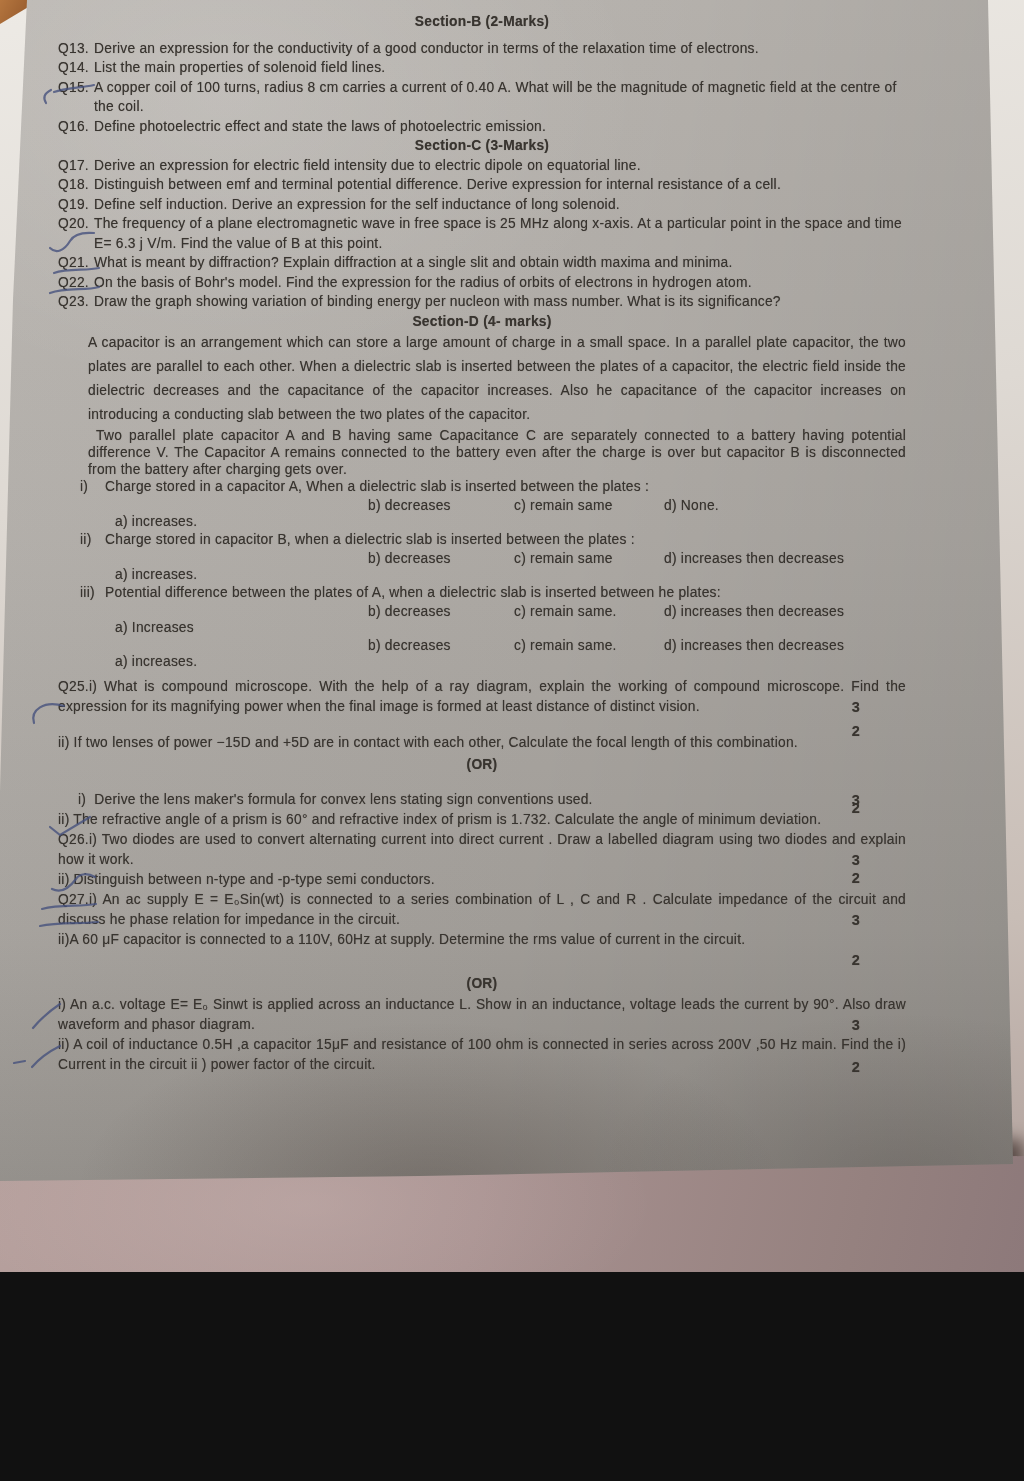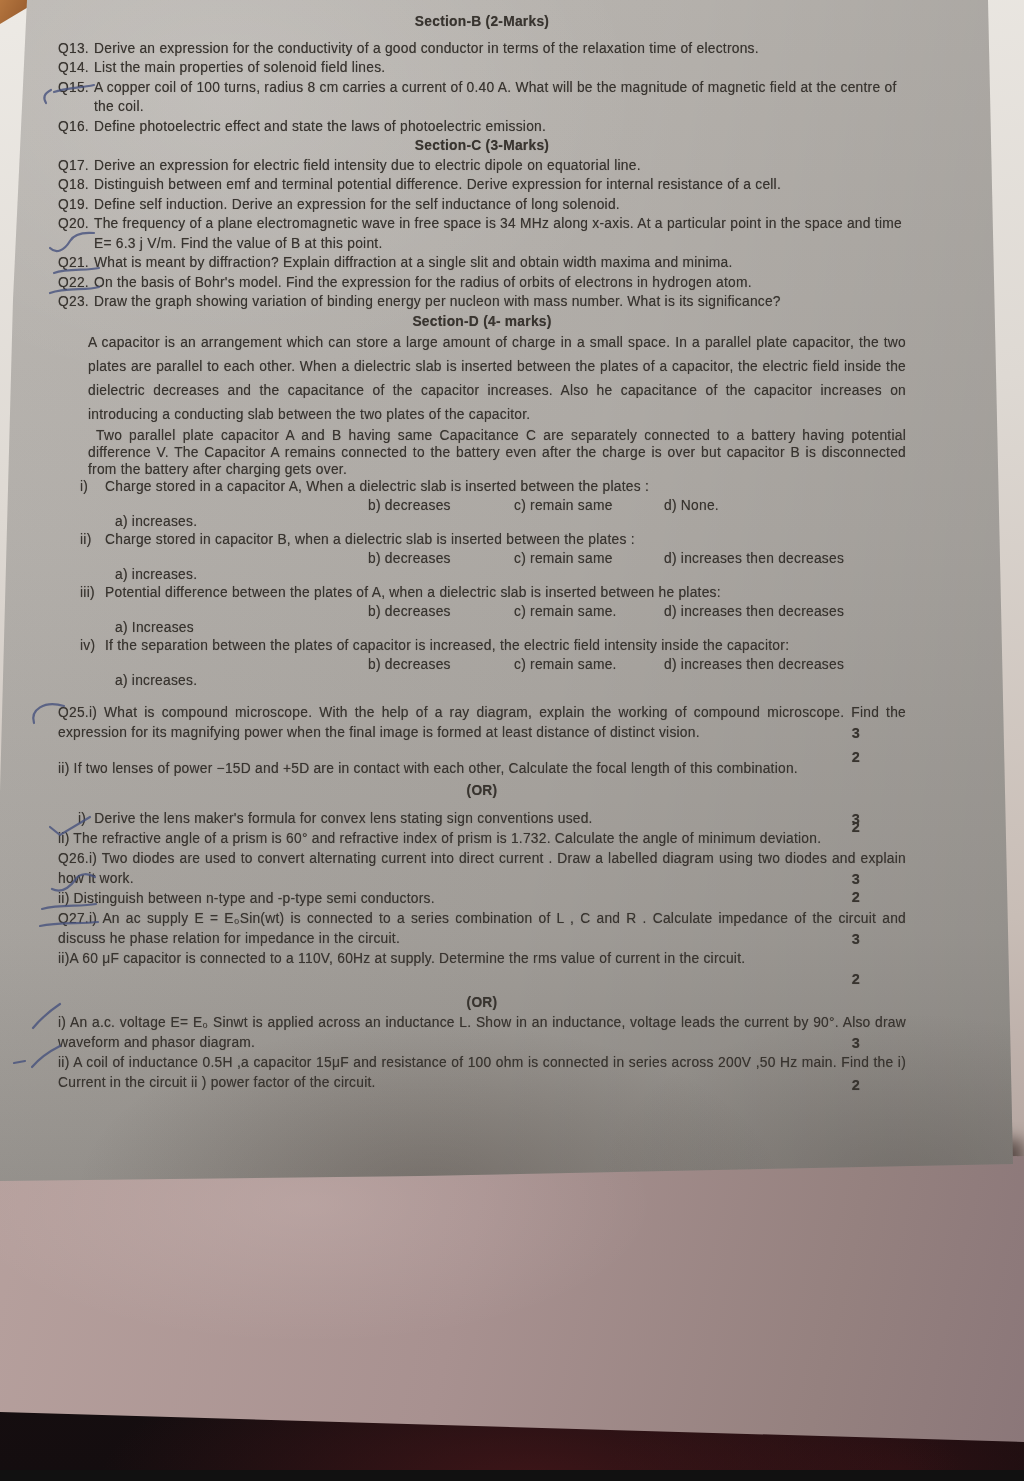--- a/index.html
+++ b/index.html
@@ -1,16 +1,16 @@
 <!DOCTYPE html>
 <html><head>
 <meta charset="utf-8">
 <style>
   html,body{margin:0;padding:0;background:#111;}
-  .photo{position:relative;width:1024px;height:1470px;overflow:hidden;
+  .photo{position:relative;width:1024px;height:1272px;overflow:hidden;
          background:
            radial-gradient(ellipse 620px 220px at 52% 101%, rgba(96,28,32,.55), transparent 70%),
            radial-gradient(ellipse 420px 180px at 88% 100%, rgba(70,20,24,.45), transparent 70%),
            linear-gradient(180deg,#171013 0%,#1d1416 60%,#140d0f 100%);
          font-family:"Liberation Sans","DejaVu Sans",sans-serif;}
   
   .bg-under{position:absolute;left:0;top:0;width:1024px;height:1215px;
          background:linear-gradient(172deg,#edeae5 0%,#ded9d3 38%,#c8bdb6 78%,#b1a19c 100%);}
   
   .shadow-gap{position:absolute;left:0;top:1140px;width:1024px;height:44px;
@@ -72,21 +72,21 @@
       <div class="h">Section-B (2-Marks)</div>
       <p class="q" style="margin-top:7px"><span class="ql">Q13.</span><span>Derive an expression for the conductivity of a good conductor in terms of the relaxation time of electrons.</span></p>
       <p class="q"><span class="ql">Q14.</span><span>List the main properties of solenoid field lines.</span></p>
       <p class="q"><span class="ql">Q15.</span><span>A copper coil of 100 turns, radius 8 cm carries a current of 0.40 A. What will be the magnitude of magnetic field at the centre of the coil.</span></p>
       <p class="q"><span class="ql">Q16.</span><span>Define photoelectric effect and state the laws of photoelectric emission.</span></p>
 
       <div class="h">Section-C (3-Marks)</div>
       <p class="q"><span class="ql">Q17.</span><span>Derive an expression for electric field intensity due to electric dipole on equatorial line.</span></p>
       <p class="q"><span class="ql">Q18.</span><span>Distinguish between emf and terminal potential difference. Derive expression for internal resistance of a cell.</span></p>
       <p class="q"><span class="ql">Q19.</span><span>Define self induction. Derive an expression for the self inductance of long solenoid.</span></p>
-      <p class="q"><span class="ql">Q20.</span><span>The frequency of a plane electromagnetic wave in free space is 34 MHz along x-axis. At a particular point in the space and time E= 6.3 j V/m. Find the value of B at this point.</span></p>
+      <p class="q"><span class="ql">Q20.</span><span>The frequency of a plane electromagnetic wave in free space is 25 MHz along x-axis. At a particular point in the space and time E= 6.3 j V/m. Find the value of B at this point.</span></p>
       <p class="q"><span class="ql">Q21.</span><span>What is meant by diffraction? Explain diffraction at a single slit and obtain width maxima and minima.</span></p>
       <p class="q"><span class="ql">Q22.</span><span>On the basis of Bohr's model. Find the expression for the radius of orbits of electrons in hydrogen atom.</span></p>
       <p class="q"><span class="ql">Q23.</span><span>Draw the graph showing variation of binding energy per nucleon with mass number. What is its significance?</span></p>
 
       <div class="h">Section-D (4- marks)</div>
       <p class="passage just">A capacitor is an arrangement which can store a large amount of charge in a small space. In a parallel plate capacitor, the two plates are parallel to each other. When a dielectric slab is inserted between the plates of a capacitor, the electric field inside the dielectric decreases and the capacitance of the capacitor increases. Also he capacitance of the capacitor increases on introducing a conducting slab between the two plates of the capacitor.</p>
       <p class="p2 just">Two parallel plate capacitor A and B having same Capacitance C are separately connected to a battery having potential difference V. The Capacitor A remains connected to the battery even after the charge is over but capacitor B is disconnected from the battery after charging gets over.</p>
 
       <p class="stem"><span class="ql2">i)</span><span>Charge stored in a capacitor A, When a dielectric slab is inserted between the plates :</span></p>
       <div class="opts">
@@ -105,35 +105,34 @@
         </div>
 
       <p class="stem"><span class="ql2">iii)</span><span>Potential difference between the plates of A, when a dielectric slab is inserted between he plates:</span></p>
       <div class="opts">
           <span>a) Increases</span>
           <span>b) decreases</span>
           <span>c) remain same.</span>
           <span>d) increases then decreases</span>
         </div>
 
-      <p class="stem"><span class="ql2">iv)</span><span>If the separation between the plates of capacitor is increased, the electric field intensity inside the capacitor:</span></p>
       <div class="opts">
           <span>a) increases.</span>
           <span>b) decreases</span>
           <span>c) remain same.</span>
           <span>d) increases then decreases</span>
         </div>
 
-      <p class="blk just" style="margin-top:13px"><span>Q25.i)</span> <span>What is compound microscope. With the help of a ray diagram, explain the working of compound microscope. Find the expression for its magnifying power when the final image is formed at least distance of distinct vision.</span><span class="mk" style="bottom:0">3</span></p>
+      <p class="blk just" style="margin-top:5px"><span>Q25.i)</span> <span>What is compound microscope. With the help of a ray diagram, explain the working of compound microscope. Find the expression for its magnifying power when the final image is formed at least distance of distinct vision.</span><span class="mk" style="bottom:0">3</span></p>
 
       <p class="blk just" style="margin-top:16px"><span>ii)</span> <span>If two lenses of power −15D and +5D are in contact with each other, Calculate the focal length of this combination.</span><span class="mk" style="bottom:12px">2</span></p>
 
       <div class="h or" style="margin-top:2px">(OR)</div>
 
-      <p class="blk ind1" style="margin-top:8px"><span>i)</span>&nbsp; <span>Derive the lens maker's formula for convex lens stating sign conventions used.</span><span class="mk" style="bottom:0">3</span></p>
+      <p class="blk ind1" style="margin-top:16px"><span>i)</span>&nbsp; <span>Derive the lens maker's formula for convex lens stating sign conventions used.</span><span class="mk" style="bottom:0">3</span></p>
 
       <p class="blk just"><span>ii)</span> <span>The refractive angle of a prism is 60° and refractive index of prism is 1.732. Calculate the angle of minimum deviation.</span><span class="mk" style="bottom:12px">2</span></p>
 
       <p class="blk just"><span>Q26.i)</span> <span>Two diodes are used to convert alternating current into direct current . Draw a labelled diagram using two diodes and explain how it work.</span><span class="mk" style="bottom:0">3</span></p>
 
       <p class="blk"><span>ii)</span> <span>Distinguish between n-type and -p-type semi conductors.</span><span class="mk" style="bottom:2px">2</span></p>
 
       <p class="blk just"><span>Q27.i)</span> <span>An ac supply E = E₀Sin(wt) is connected to a series combination of L , C and R . Calculate impedance of the circuit and discuss he phase relation for impedance in the circuit.</span><span class="mk" style="bottom:0">3</span></p>
 
       <p class="blk"><span>ii)</span><span>A 60 μF capacitor is connected to a 110V, 60Hz at supply. Determine the rms value of current in the circuit.</span><span class="mk" style="bottom:-20px">2</span></p>

